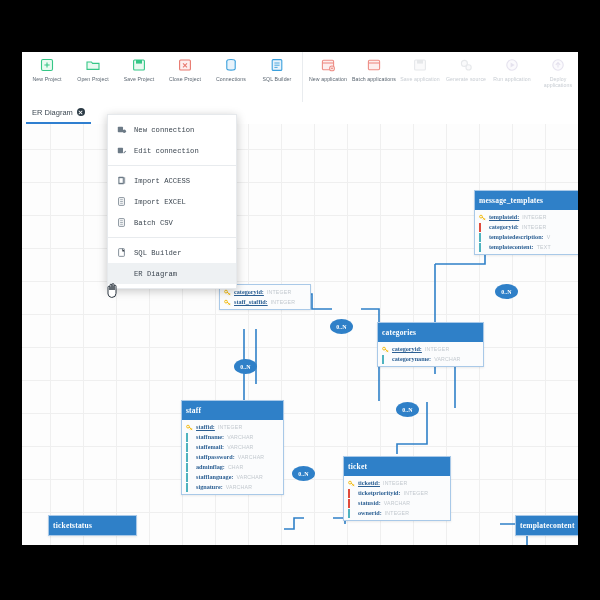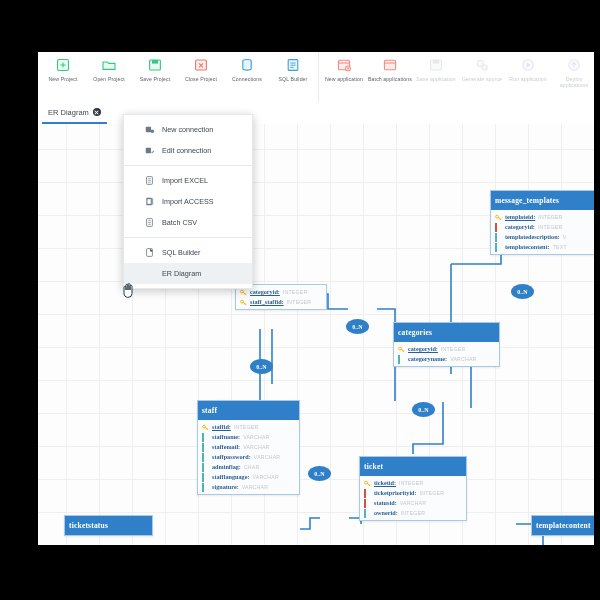--- a/index.html
+++ b/index.html
@@ -1,20 +1,20 @@
 <!DOCTYPE html>
 <html><head>
 <meta charset="utf-8">
 <style>
   html,body{margin:0;padding:0;background:#000;width:600px;height:600px;overflow:hidden;
     font-family:"Liberation Sans", sans-serif;}
   #shot{position:relative;width:600px;height:600px;background:#000;overflow:hidden;}
 
   
-  #app{position:absolute;left:38px;top:52px;width:556px;height:493px;background:#fff;overflow:hidden;}
+  #app{position:absolute;left:22px;top:52px;width:556px;height:493px;background:#fff;overflow:hidden;}
 
   
   #toolbar{position:absolute;left:0;top:0;width:556px;height:50px;background:#fff;
     border-bottom:1px solid #e4e7ea;display:flex;align-items:flex-start;}
   .tb-group{display:flex;align-items:flex-start;height:50px;border-right:1px solid #e9ecef;padding:0 2px;}
   .tb-group:last-child{border-right:none;}
   .tb-item{width:46px;height:48px;display:flex;flex-direction:column;align-items:center;
     justify-content:flex-start;padding-top:4px;box-sizing:border-box;cursor:pointer;}
   .tb-ico{height:18px;display:flex;align-items:center;justify-content:center;margin-bottom:2px;}
   .tb-lbl{font-size:5.2px;line-height:6.4px;text-align:center;color:#5a6570;width:46px;
@@ -56,21 +56,21 @@
 
   
   #links{position:absolute;left:0;top:0;width:556px;height:421px;pointer-events:none;}
   .card{position:absolute;background:#2f80c8;color:#fff;border-radius:50%;
     font-size:6px;font-weight:bold;display:flex;align-items:center;justify-content:center;
     width:23px;height:15px;font-family:"Liberation Serif",serif;}
 
   
   #menu{position:absolute;left:85px;top:62px;width:128px;background:#fff;
     box-shadow:0 2px 9px rgba(0,0,0,.22);border:1px solid #e6e9ec;z-index:40;padding:4px 0;}
-  .mi{display:flex;align-items:center;height:21px;padding:0 20px;cursor:pointer;}
+  .mi{display:flex;align-items:center;height:21px;padding:0 8px;cursor:pointer;font-family:Liberation Mono, monospace;}
   .mi:hover,.mi.hover{background:#eef1f3;}
   .mi .m-ico{width:11px;height:11px;margin-right:7px;flex:0 0 11px;display:flex;
     align-items:center;justify-content:center;}
   .mi .m-lbl{font-size:7.2px;color:#3c4650;}
   .m-sep{height:1px;background:#e8ebee;margin:4px 0;}
   
   #cursor{position:absolute;left:84px;top:231px;width:14px;height:16px;z-index:60;}
 </style>
 </head>
 <body>
@@ -392,35 +392,35 @@
               <rect x="2.6" y="4" width="7.6" height="8" rx="1" fill="#6c7a86"></rect>
               <path d="M10.6,11.4 L13.8,8.2 L14.8,9.2 L11.6,12.4 Z" fill="#6c7a86"></path>
             </svg>
           </span>
           <span class="m-lbl">Edit connection</span>
         </div>
         <div class="m-sep"></div>
         <div class="mi">
           <span class="m-ico">
             <svg viewBox="0 0 16 16" width="100%" height="100%">
-              <rect x="3.8" y="2.4" width="8.4" height="11.2" rx="1" fill="none" stroke="#6c7a86" stroke-width="1.2"></rect>
-              <path d="M6,5.4 L10,5.4 M6,8 L10,8 M6,10.6 L10,10.6" stroke="#6c7a86" stroke-width=".9"></path>
-            </svg>
-          </span>
-          <span class="m-lbl">Import EXCEL</span>
-        </div>
-        <div class="mi">
-          <span class="m-ico">
-            <svg viewBox="0 0 16 16" width="100%" height="100%">
               <rect x="3.4" y="2.4" width="8" height="11.2" rx="1" fill="#6c7a86"></rect>
               <rect x="5" y="4.6" width="4.8" height="6.8" fill="#fff"></rect>
               <path d="M12.6,3.4 L12.6,12.6" stroke="#6c7a86" stroke-width="1.2"></path>
             </svg>
           </span>
           <span class="m-lbl">Import ACCESS</span>
+        </div>
+        <div class="mi">
+          <span class="m-ico">
+            <svg viewBox="0 0 16 16" width="100%" height="100%">
+              <rect x="3.8" y="2.4" width="8.4" height="11.2" rx="1" fill="none" stroke="#6c7a86" stroke-width="1.2"></rect>
+              <path d="M6,5.4 L10,5.4 M6,8 L10,8 M6,10.6 L10,10.6" stroke="#6c7a86" stroke-width=".9"></path>
+            </svg>
+          </span>
+          <span class="m-lbl">Import EXCEL</span>
         </div>
         <div class="mi">
           <span class="m-ico">
             <svg viewBox="0 0 16 16" width="100%" height="100%">
               <rect x="3.8" y="2.4" width="8.4" height="11.2" rx="1" fill="none" stroke="#6c7a86" stroke-width="1.2"></rect>
               <path d="M6,5.4 L10,5.4 M6,8 L10,8 M6,10.6 L10,10.6" stroke="#6c7a86" stroke-width=".9"></path>
             </svg>
           </span>
           <span class="m-lbl">Batch CSV</span>
         </div>

